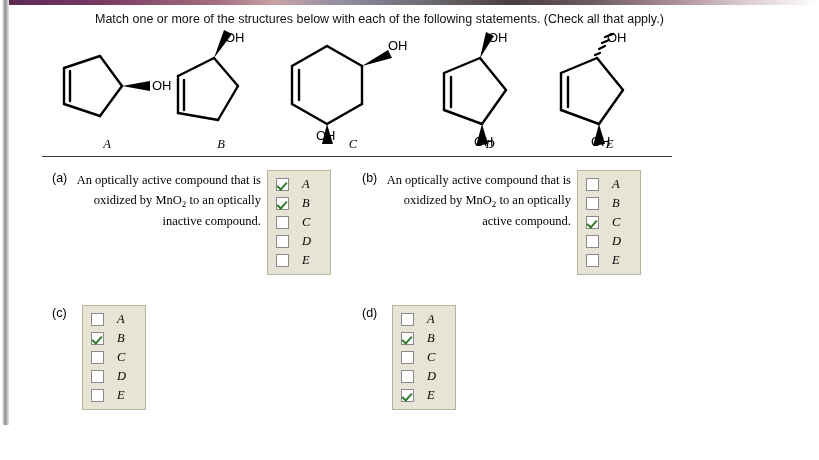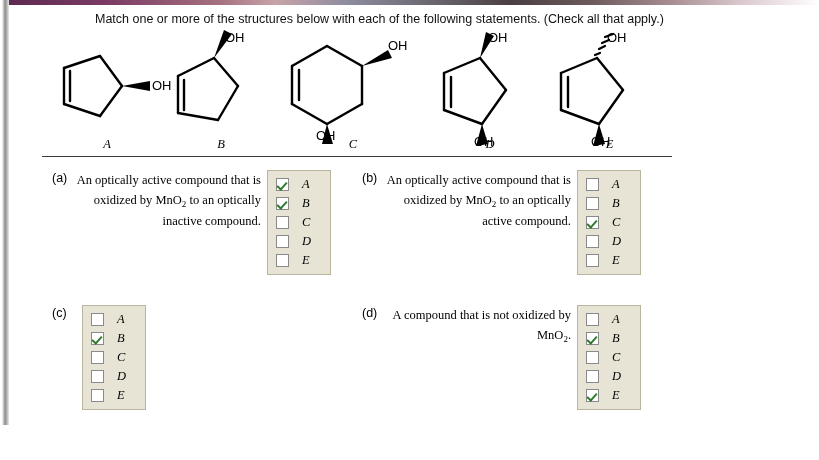--- a/index.html
+++ b/index.html
@@ -282,23 +282,20 @@
           <span class="cbox"></span>
           <span class="choice-letter">E</span>
         </div>
       </div>
     </div>
   </div>
 
   <div class="q" style="left:362px;top:305px;">
     <div class="q-row">
       <div class="q-tag">(d)</div>
-      <div class="q-text">
-        <span>A compound that is not oxidized by MnO</span><sub>2</sub><span>.</span>
-      </div>
       <div class="choice-panel">
         <div class="choice">
           <span class="cbox"></span>
           <span class="choice-letter">A</span>
         </div>
         <div class="choice">
           <span class="cbox checked"></span>
           <span class="choice-letter">B</span>
         </div>
         <div class="choice">

